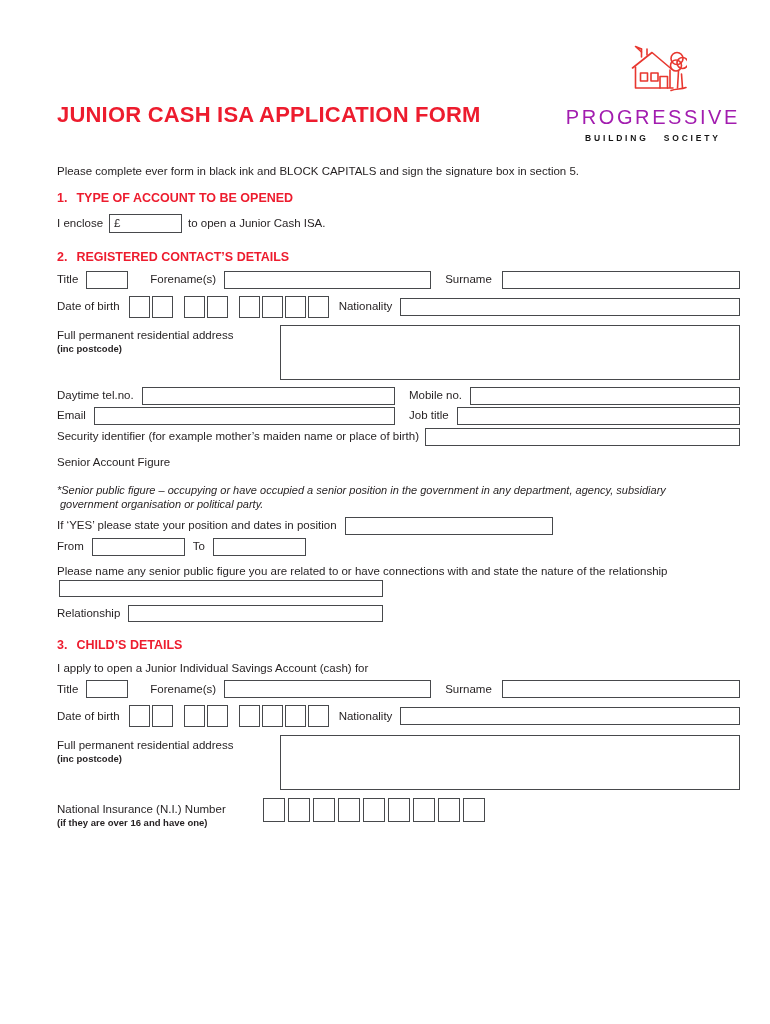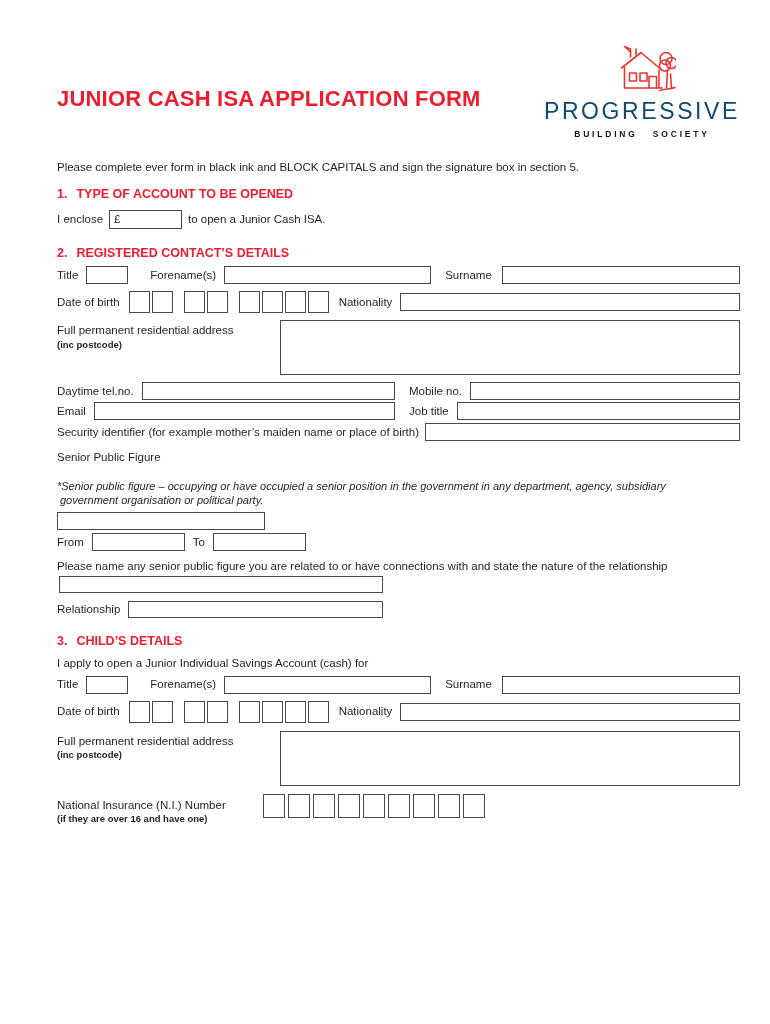--- a/index.html
+++ b/index.html
@@ -5,24 +5,24 @@
   html,body { margin:0; padding:0; background:#fff; }
   .page {
     position:relative; width:770px; height:1024px; overflow:hidden;
     box-sizing:border-box; padding:0 30px 0 57px;
     background:#ffffff; color:#231f20;
     font-family:"Liberation Sans","DejaVu Sans",sans-serif;
     font-size:11.5px; line-height:1.25;
   }
   .nowrap { white-space:nowrap; }
   
-  .header { display:flex; justify-content:space-between; align-items:flex-start; margin-top:45px; }
+  .header { display:flex; justify-content:space-between; align-items:center; margin-top:45px; }
   .main-title { color:#ed1c2e; font-weight:bold; font-size:22px; letter-spacing:0.2px; margin-top:40px; white-space:nowrap; }
   .logo { text-align:center; margin-right:0px; }
-  .logo-word { font-size:23px; letter-spacing:2.6px; color:#0c4a6e; margin-top:1px; white-space:nowrap; }
+  .logo-word { font-size:20px; letter-spacing:2.6px; color:#a21caf; margin-top:9px; white-space:nowrap; }
   .logo-sub { font-size:8.5px; font-weight:bold; letter-spacing:2.8px; word-spacing:10px; color:#161616; margin-top:3px; white-space:nowrap; }
   
   .row { display:flex; align-items:center; }
   .row-top { display:flex; align-items:flex-start; }
   .grow { flex:1; }
   .box { box-sizing:border-box; height:18px; border:1.6px solid #47494c; background:#fff; }
   .box-sm { height:17px; }
   .sec-head { color:#ed1c2e; font-weight:bold; font-size:12.5px; display:flex; gap:9px; white-space:nowrap; }
   .bold { font-weight:normal; }
   .italic { font-style:italic; font-size:11px; }
@@ -161,29 +161,30 @@
       <span class="mr8 nowrap">Job title</span>
       <div class="box grow"></div>
     </div>
   </div>
 
   <div class="row mt3">
     <span class="mr6 nowrap">Security identifier (for example mother’s maiden name or place of birth)</span>
     <div class="box grow"></div>
   </div>
 
-  <div class="bold mt9">Senior Public Figure</div>
+  <div class="bold mt9">Senior Account Figure</div>
 
 
   <div class="italic mt4">
     <div>*Senior public figure – occupying or have occupied a senior position in the government in any department, agency, subsidiary</div>
     <div class="note2">government organisation or political party.</div>
   </div>
 
   <div class="row mt5">
+    <span class="mr8 nowrap"><span>If ‘</span><span class="bold">YES</span><span>’ please state your position and dates in position</span></span>
     <div class="box w-ifyes"></div>
   </div>
 
   <div class="row mt3">
     <span class="mr8 nowrap">From</span>
     <div class="box w-fromto mr8"></div>
     <span class="mr8 nowrap">To</span>
     <div class="box w-fromto"></div>
   </div>
 

